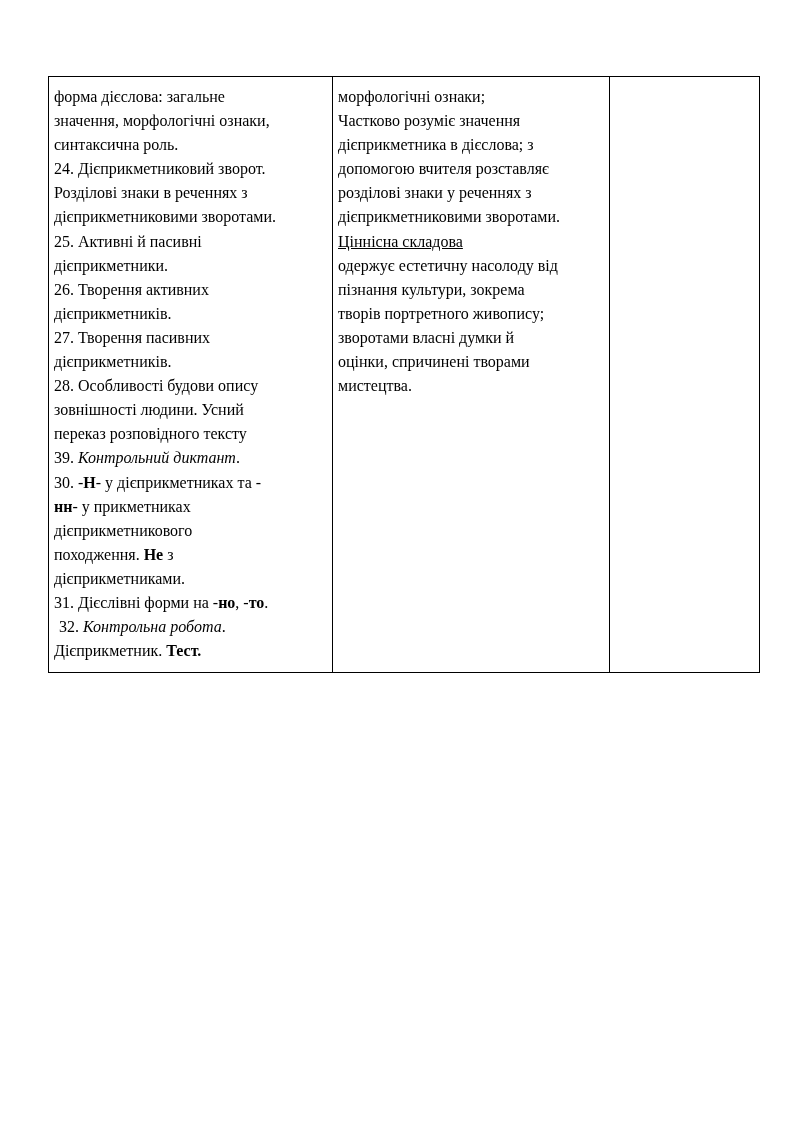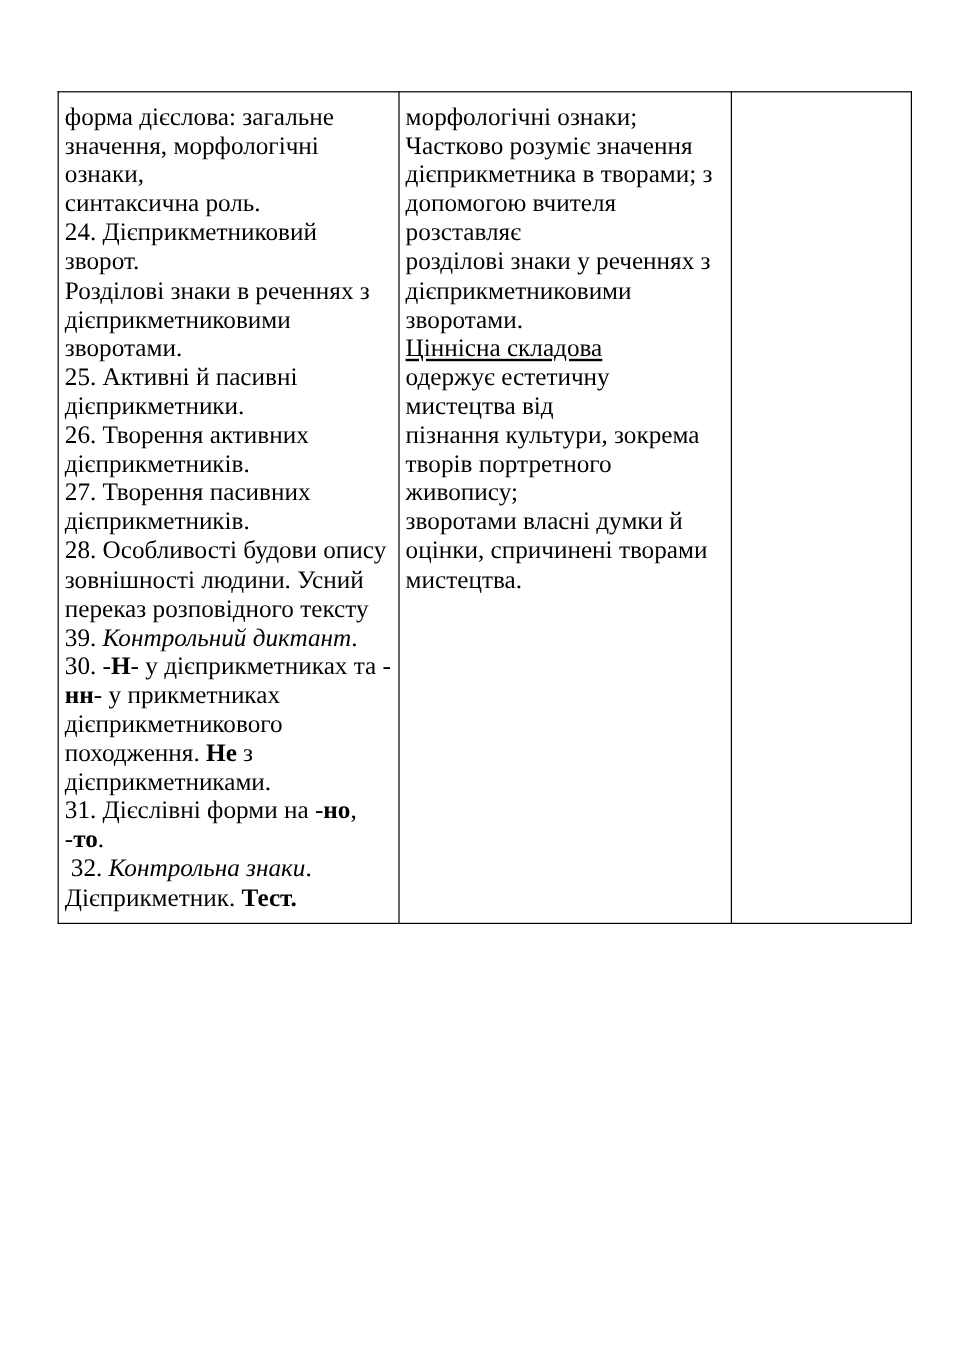--- a/index.html
+++ b/index.html
@@ -48,21 +48,21 @@
   .cell-inner {
     padding: 8px 6px 9px 5px;
   }
 
   .cell-3-inner {
     padding: 8px 6px 9px 5px;
     min-height: 531px;
   }
 
   .line {
-    font-size: 21px;
+    font-size: 16px;
     line-height: 24.1px;
     white-space: pre-wrap;
     word-wrap: break-word;
   }
 
   .line.indent {
     text-indent: 5px;
   }
 
   b, .b { font-weight: bold; }
@@ -94,34 +94,34 @@
               <div class="line">28. Особливості будови опису</div>
               <div class="line">зовнішності людини. Усний</div>
               <div class="line">переказ розповідного тексту</div>
               <div class="line"><span>39. </span><i>Контрольний диктант</i><span>.</span></div>
               <div class="line"><span>30. -</span><b>Н</b><span>- у дієприкметниках та -</span></div>
               <div class="line"><b>нн</b><span>- у прикметниках</span></div>
               <div class="line">дієприкметникового</div>
               <div class="line"><span>походження. </span><b>Не</b><span> з</span></div>
               <div class="line">дієприкметниками.</div>
               <div class="line"><span>31. Дієслівні форми на -</span><b>но</b><span>, -</span><b>то</b><span>.</span></div>
-              <div class="line indent"><span>32. </span><i>Контрольна знаки</i><span>.</span></div>
+              <div class="line indent"><span>32. </span><i>Контрольна робота</i><span>.</span></div>
               <div class="line"><span>Дієприкметник. </span><b>Тест.</b></div>
             </div>
         </td>
         <td class="col-2">
           <div class="cell-inner">
               <div class="line">морфологічні ознаки;</div>
               <div class="line">Частково розуміє значення</div>
-              <div class="line">дієприкметника в творами; з</div>
+              <div class="line">дієприкметника в дієслова; з</div>
               <div class="line">допомогою вчителя розставляє</div>
               <div class="line">розділові знаки у реченнях з</div>
               <div class="line">дієприкметниковими зворотами.</div>
               <div class="line"><u>Ціннісна складова</u></div>
-              <div class="line">одержує естетичну мистецтва від</div>
+              <div class="line">одержує естетичну насолоду від</div>
               <div class="line">пізнання культури, зокрема</div>
               <div class="line">творів портретного живопису;</div>
               <div class="line">зворотами власні думки й</div>
               <div class="line">оцінки, спричинені творами</div>
               <div class="line">мистецтва.</div>
             </div>
         </td>
         <td class="col-3">
           <div class="cell-3-inner"></div>
         </td>

